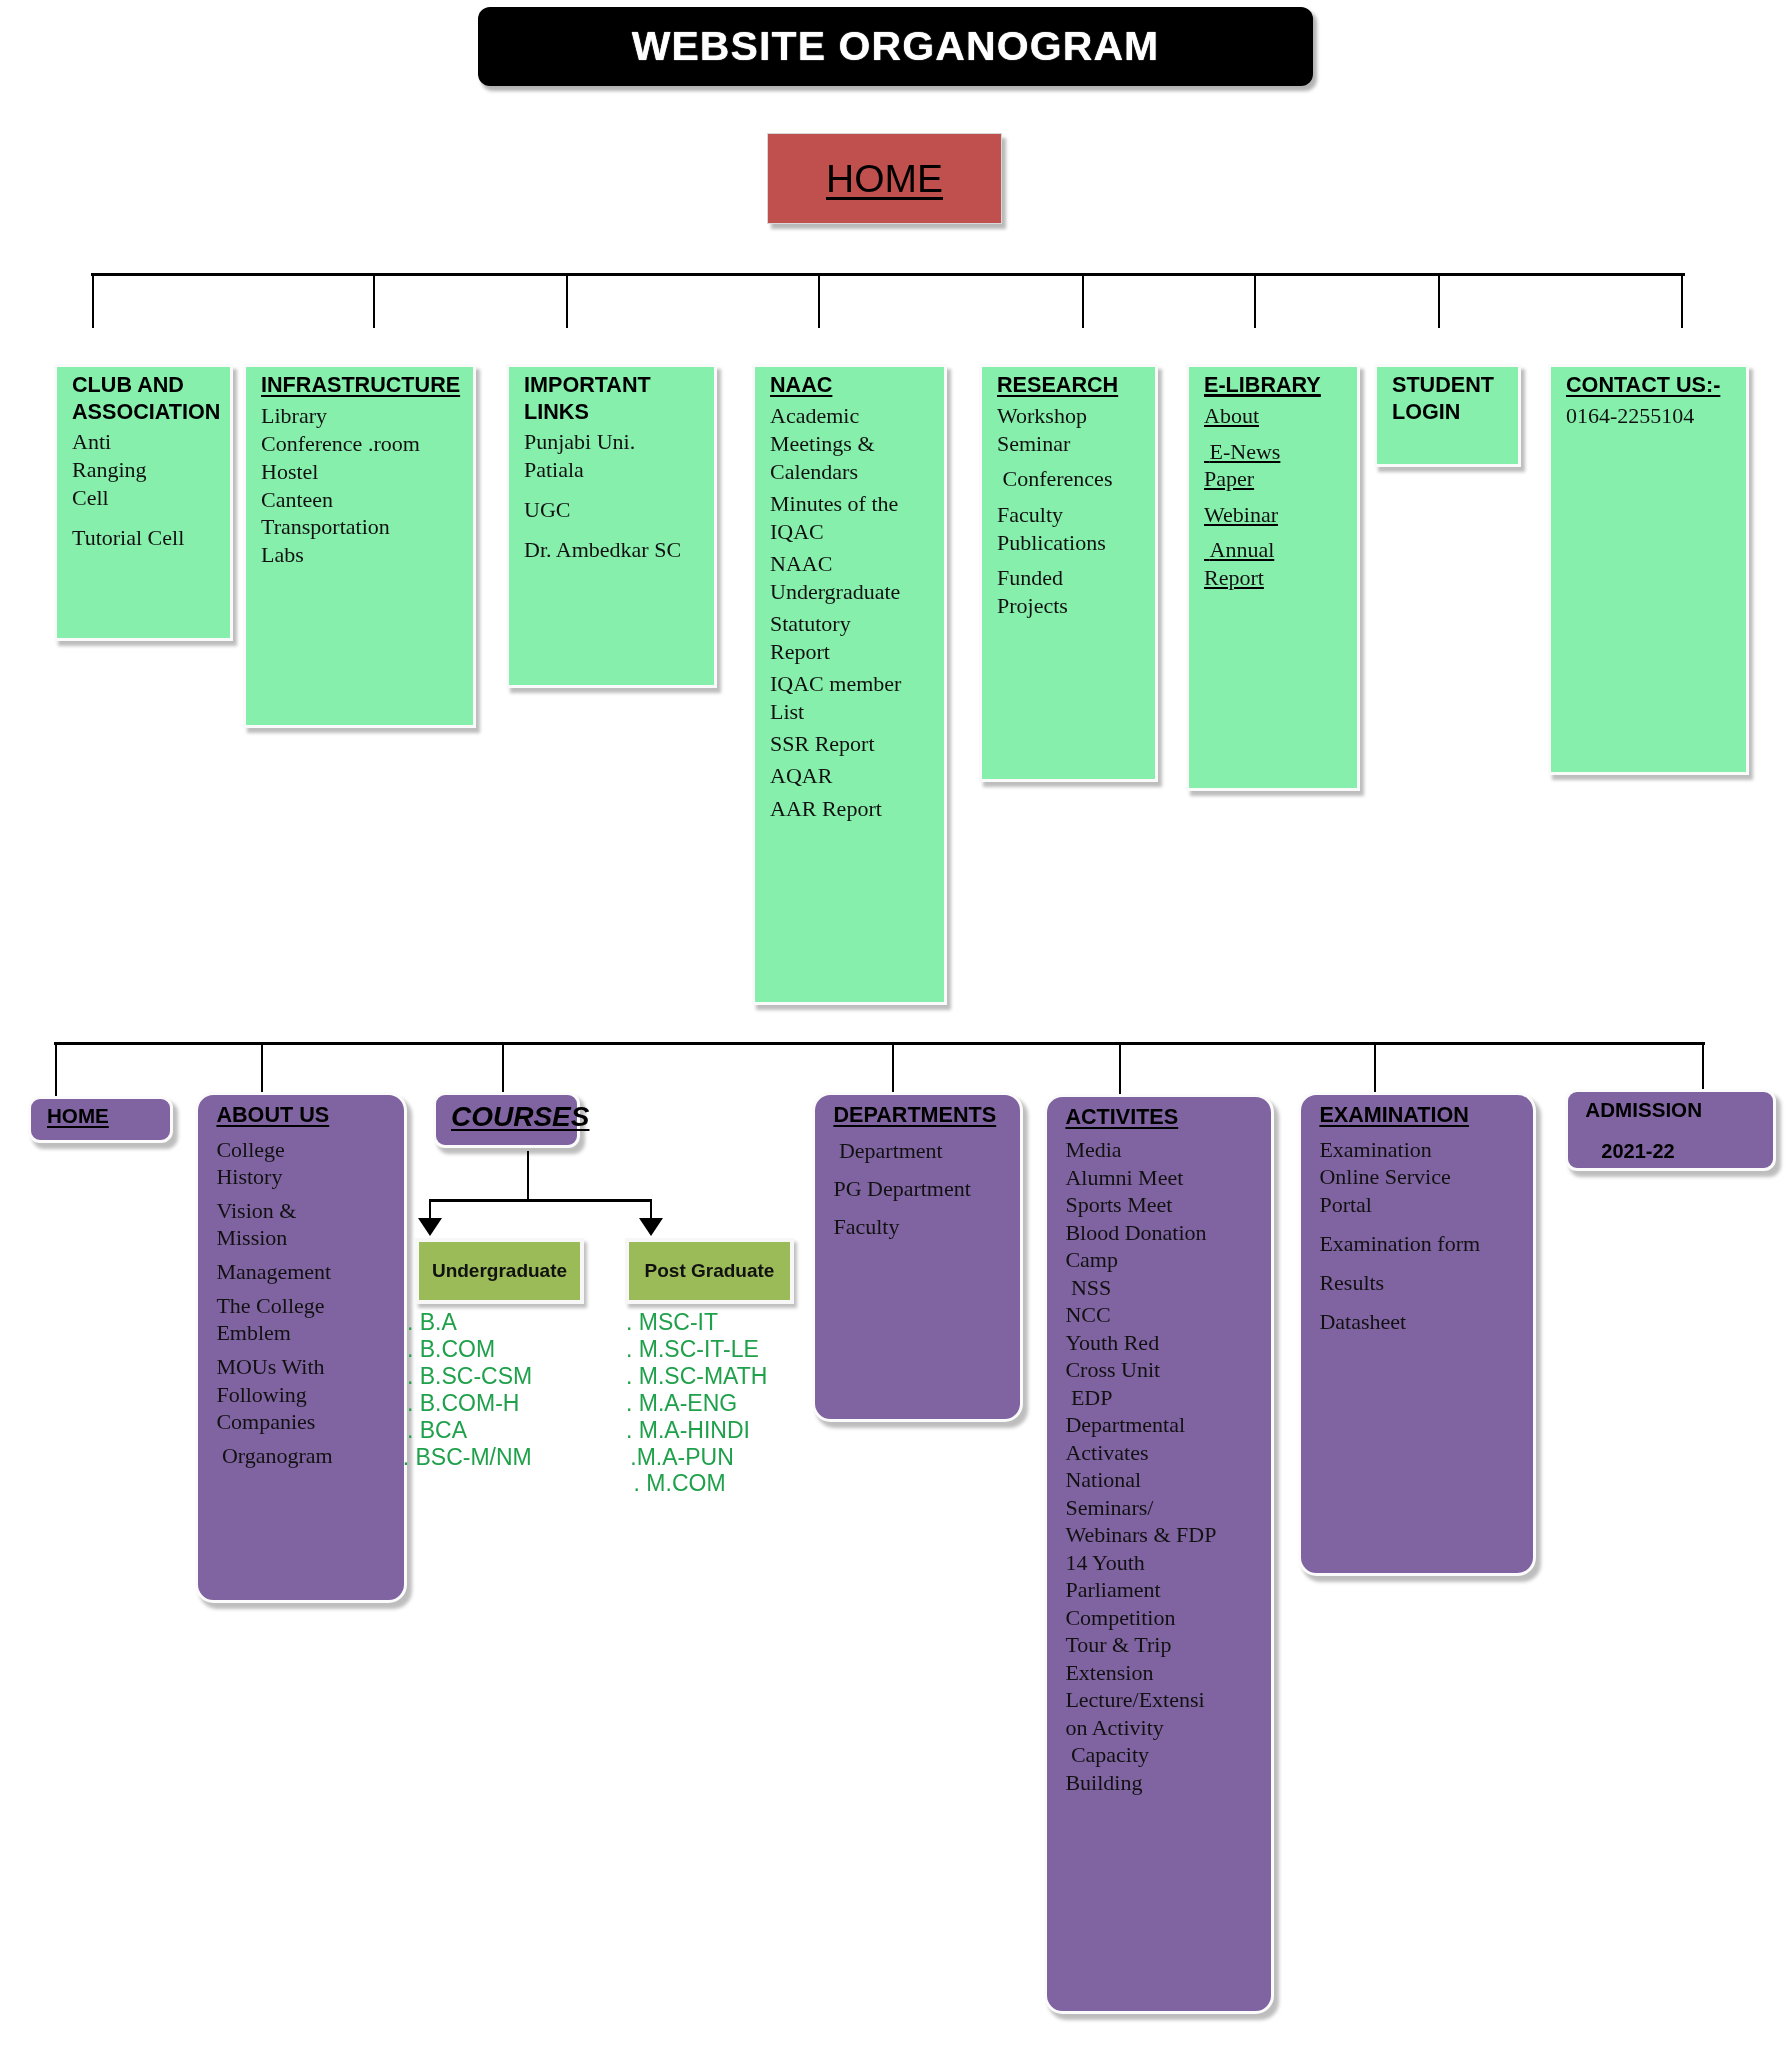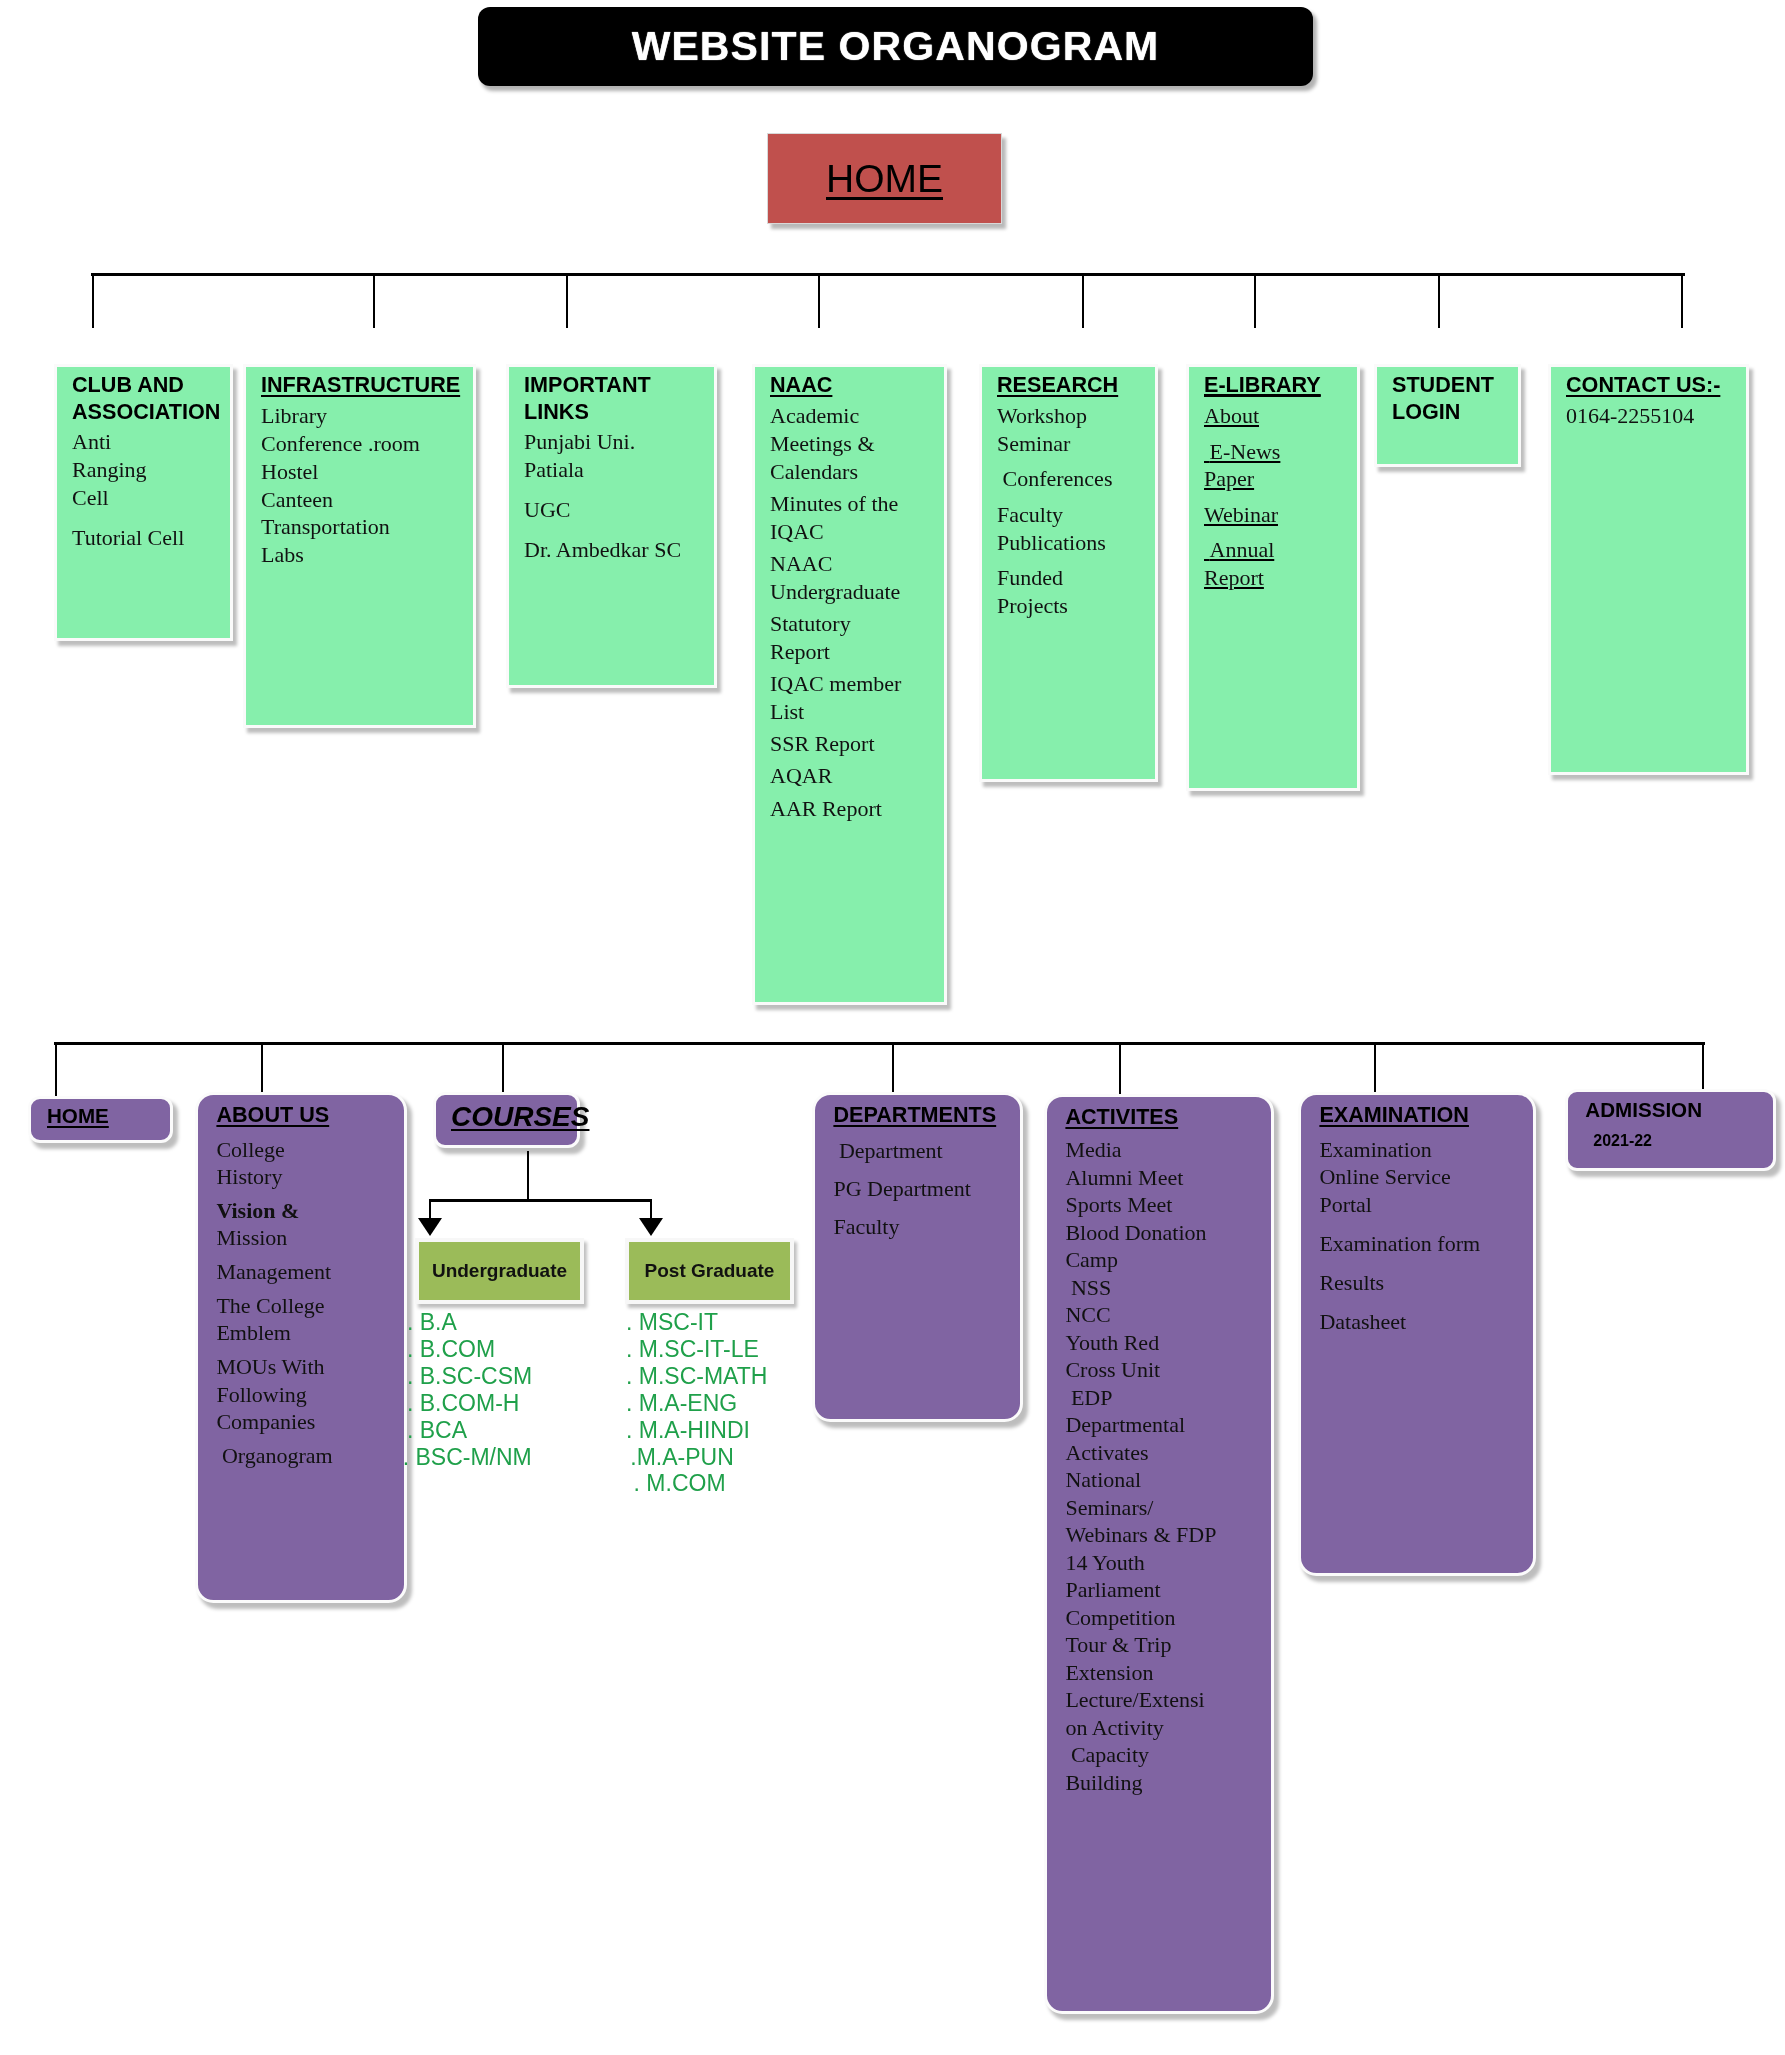--- a/index.html
+++ b/index.html
@@ -216,21 +216,21 @@
 <div class="abs vline" style="left:1702px;top:1042px;height:60px;"></div>
 
 <div class="abs pcard small" style="left:28px;top:1096px;width:145px;height:47px;padding-left:16px;padding-top:4.3px;">
   <div class="hd" style="font-size:20.6px;margin-bottom:0;">HOME  </div>
 </div>
 
 <div class="abs pcard" style="left:195px;top:1092px;width:212px;height:511px;">
   <div class="hd">ABOUT US</div>
   <div class="item" style="margin-top:8.7px;">College</div>
   <div class="item">History</div>
-  <div class="item" style="margin-top:8.7px;font-weight:bold;">Vision &amp;</div>
+  <div class="item" style="margin-top:8.7px;">Vision &amp;</div>
   <div class="item">Mission</div>
   <div class="item" style="margin-top:8.7px;">Management</div>
   <div class="item" style="margin-top:8px;">The College</div>
   <div class="item">Emblem</div>
   <div class="item" style="margin-top:8.7px;">MOUs With</div>
   <div class="item">Following</div>
   <div class="item">Companies</div>
   <div class="item" style="margin-top:8.7px;"> Organogram</div>
 </div>
 
@@ -312,15 +312,15 @@
   <div class="item">Portal</div>
   <div class="item" style="margin-top:14px;">Examination form</div>
   <div class="item" style="margin-top:14px;">Results</div>
   <div class="item" style="margin-top:14px;">Datasheet</div>
 </div>
 
 <div class="abs pcard small" style="left:1565px;top:1089px;width:211px;height:82px;padding-left:17.3px;padding-top:5.4px;">
   <div class="hd" style="font-size:20.6px;margin-bottom:1.1px;">
     <div>ADMISSION</div>
   </div>
-  <div class="hd" style="font-size:16px;text-decoration:none;margin:8px;">2021-22</div>
+  <div class="hd" style="font-size:20px;text-decoration:none;margin:16px;">2021-22</div>
 </div>
 
 
 </body></html>

